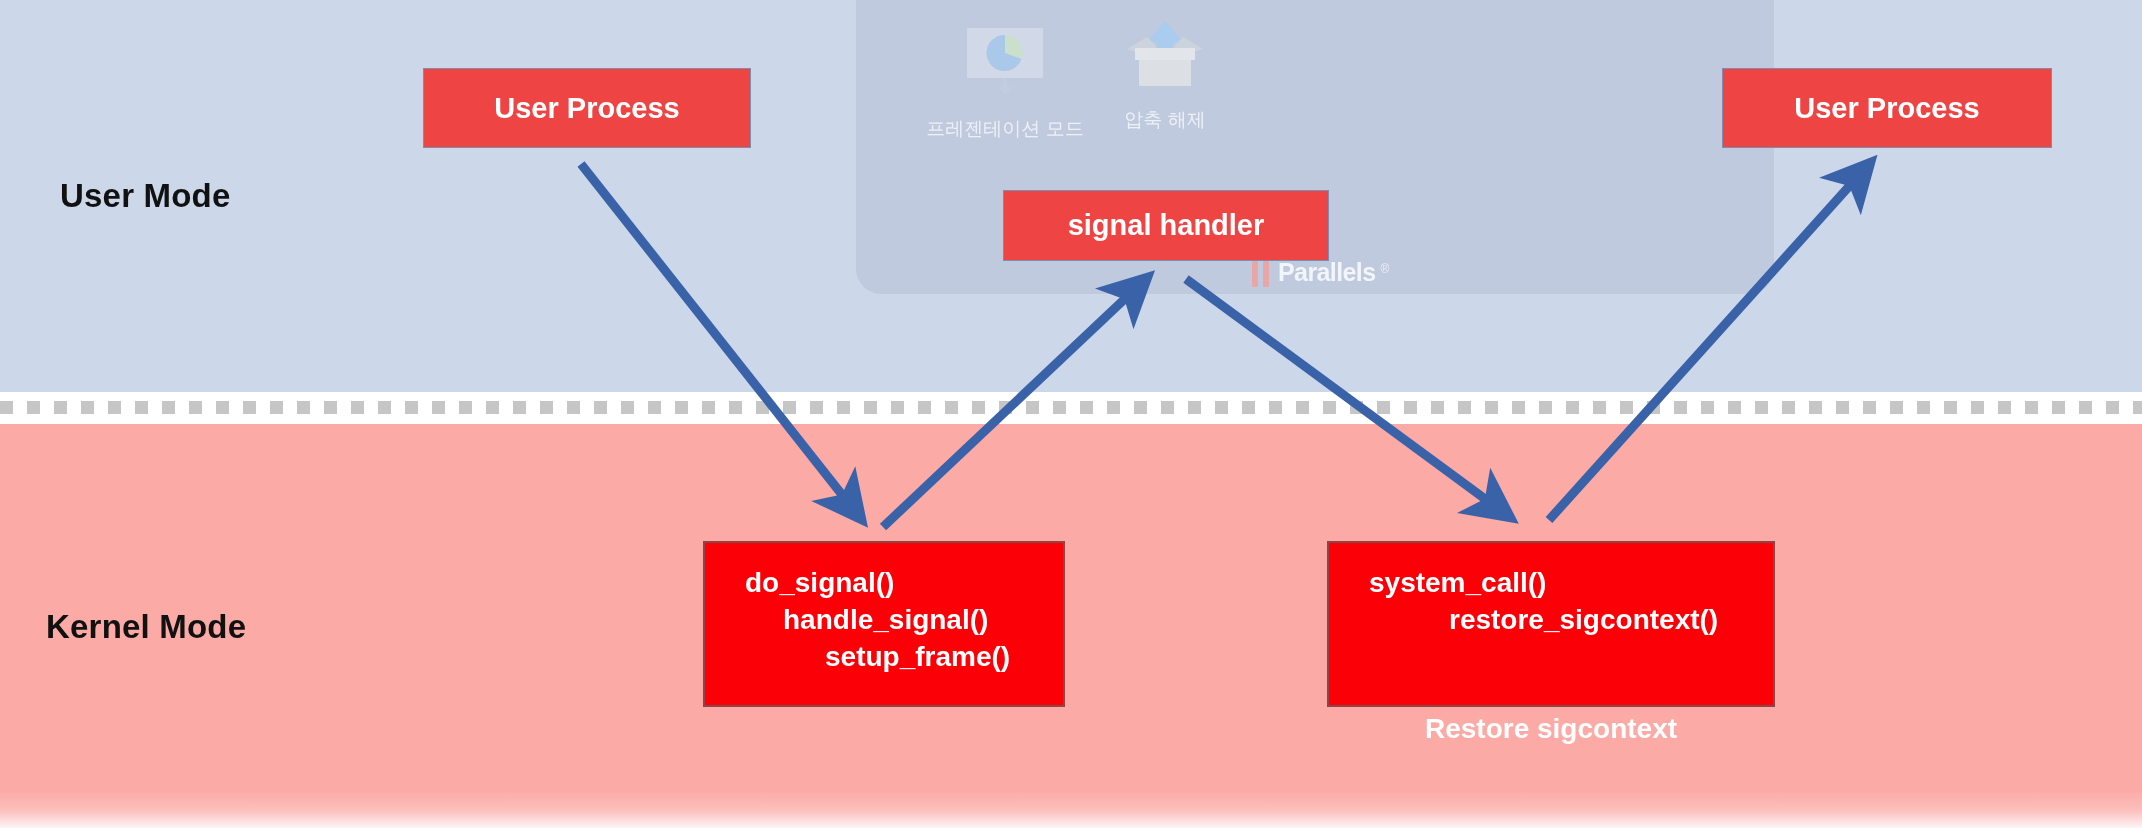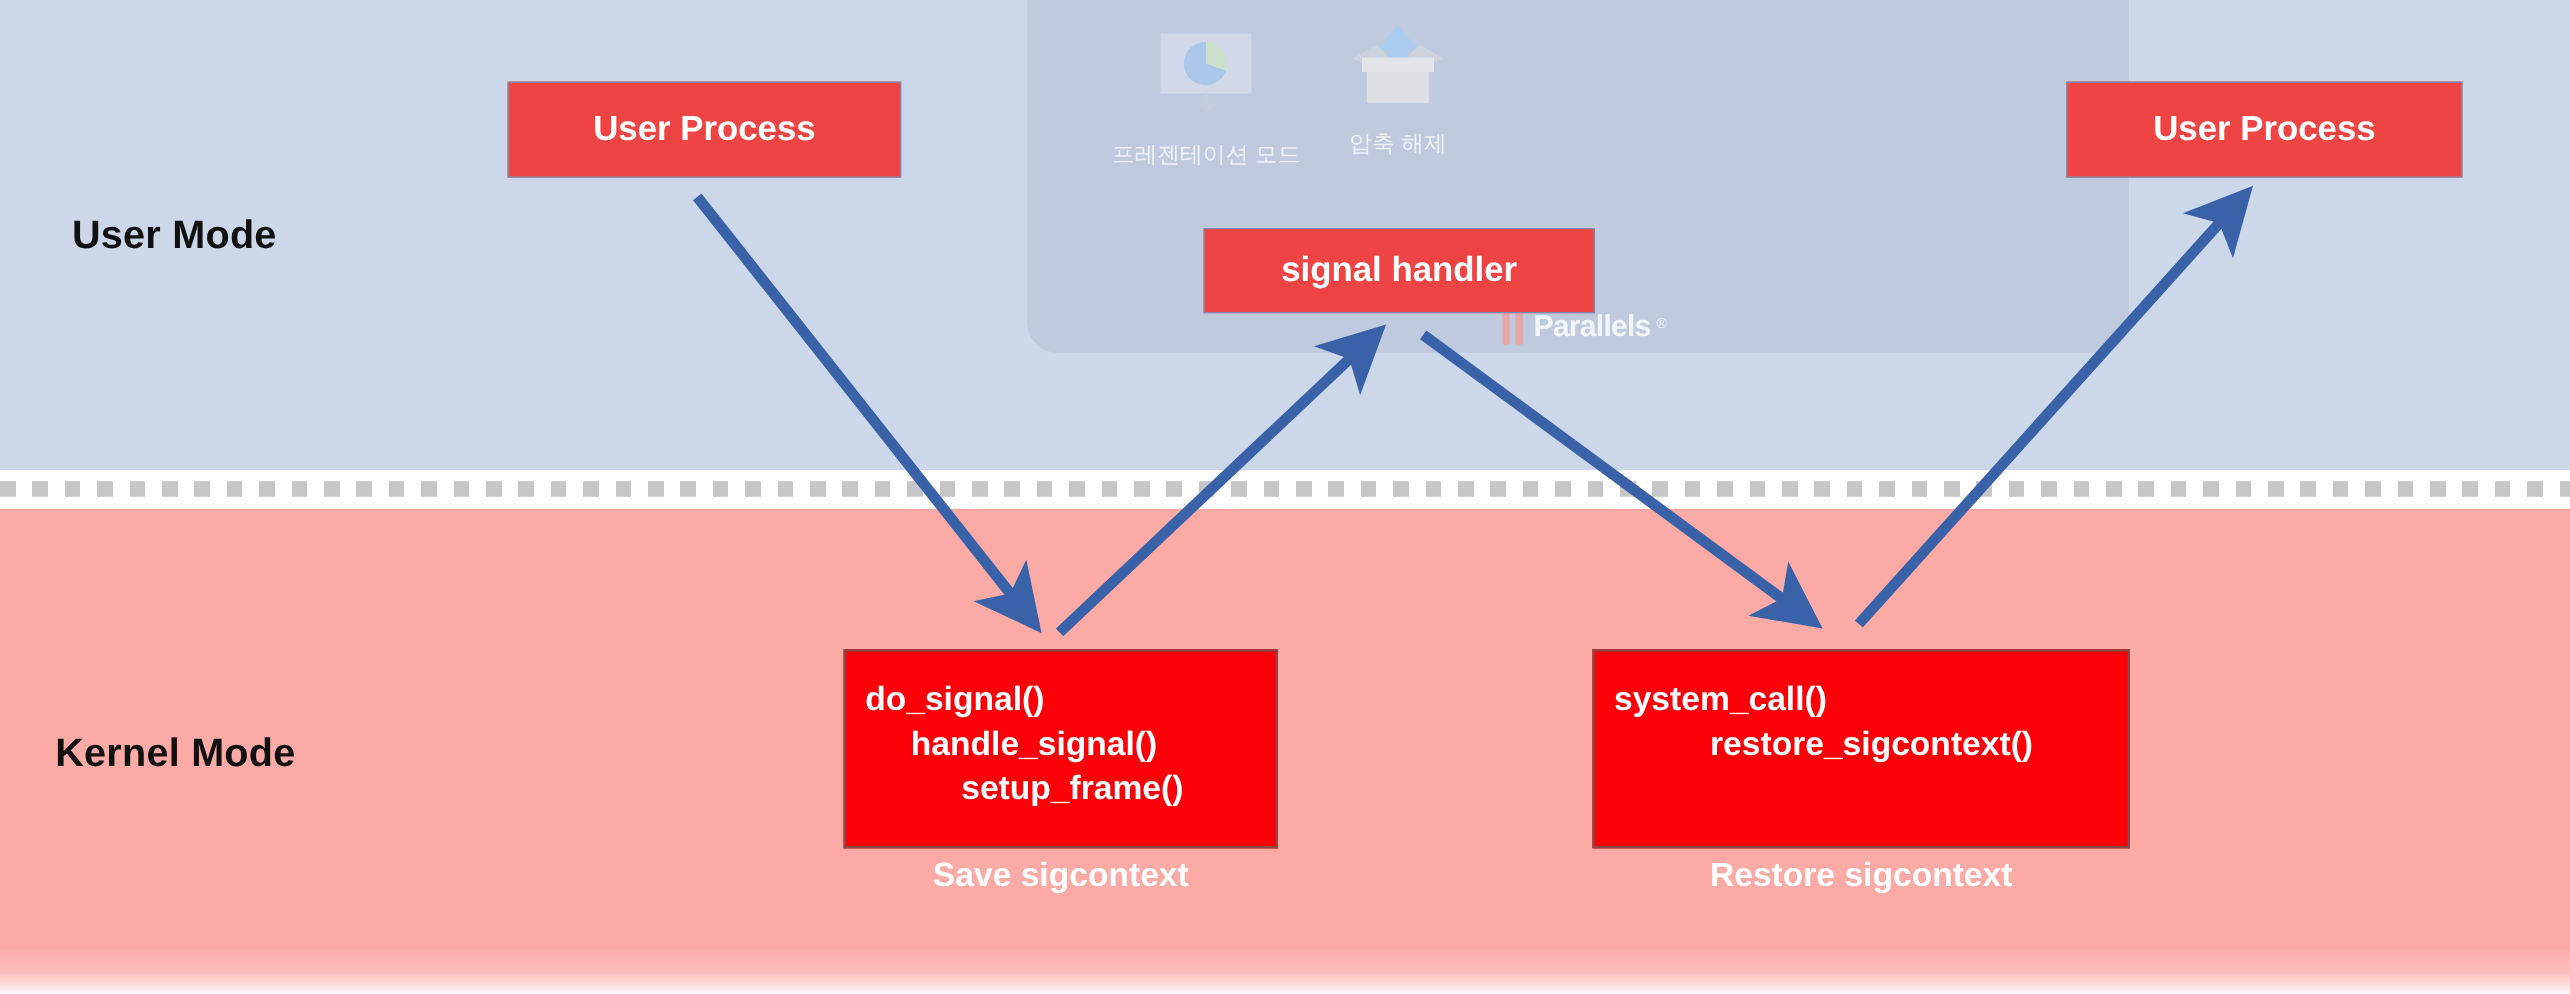--- a/index.html
+++ b/index.html
@@ -166,21 +166,21 @@
   
   .kern-box {
     position: absolute;
     background: #fb0007;
     border: 2px solid #8c4444;
     color: #ffffff;
     font-weight: bold;
     font-size: 28px;
     line-height: 1.32;
     box-sizing: border-box;
-    padding: 22px 0 0 16px;
+    padding: 22px 0 0 40px;
   }
   #box-do-signal    { left: 703px;  top: 541px; width: 362px; height: 166px; }
   #box-system-call  { left: 1327px; top: 541px; width: 448px; height: 166px; }
   .kern-box .line-2 { padding-left: 38px; }
   .kern-box .line-3 { padding-left: 80px; }
 
   .kern-caption {
     position: absolute;
     color: #ffffff;
     font-weight: bold;
@@ -274,16 +274,15 @@
     <div class="line-1">do_signal()</div>
     <div class="line-2">handle_signal()</div>
     <div class="line-3">setup_frame()</div>
   </div>
 
   <div class="kern-box" id="box-system-call">
     <div class="line-1">system_call()</div>
     <div class="line-3">restore_sigcontext()</div>
   </div>
 
-  <div class="kern-caption" id="caption-save">Save sigcontext</div>
   <div class="kern-caption" id="caption-restore">Restore sigcontext</div>
 
 </div>
 
 </body></html>

